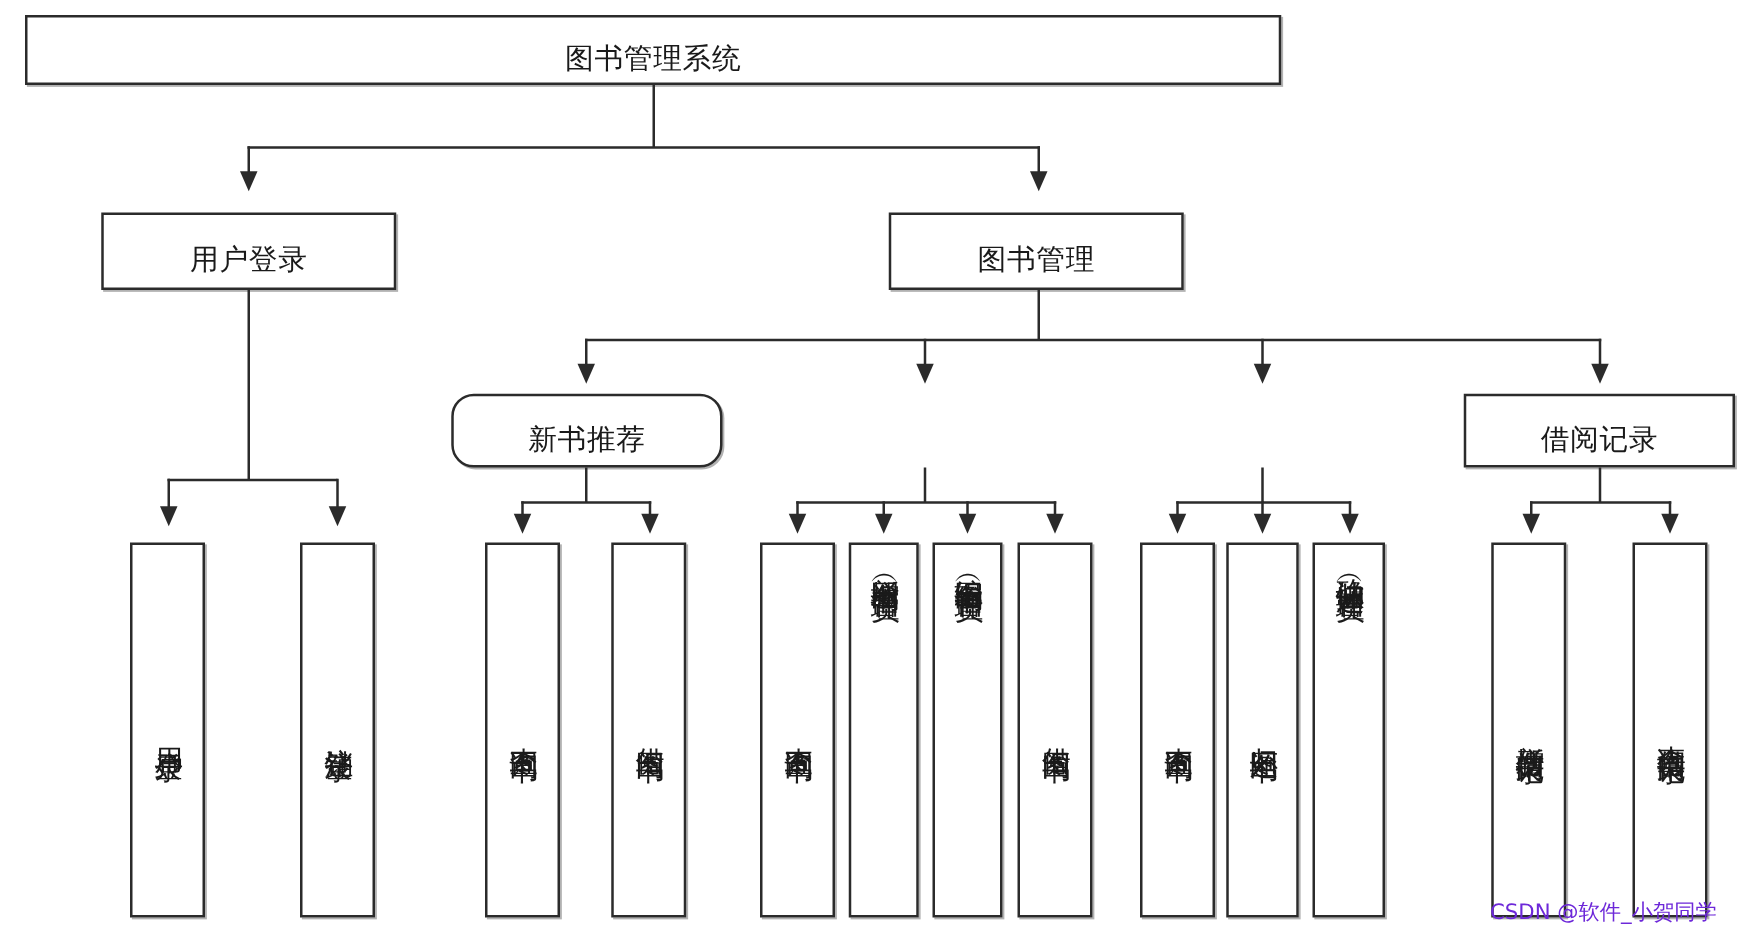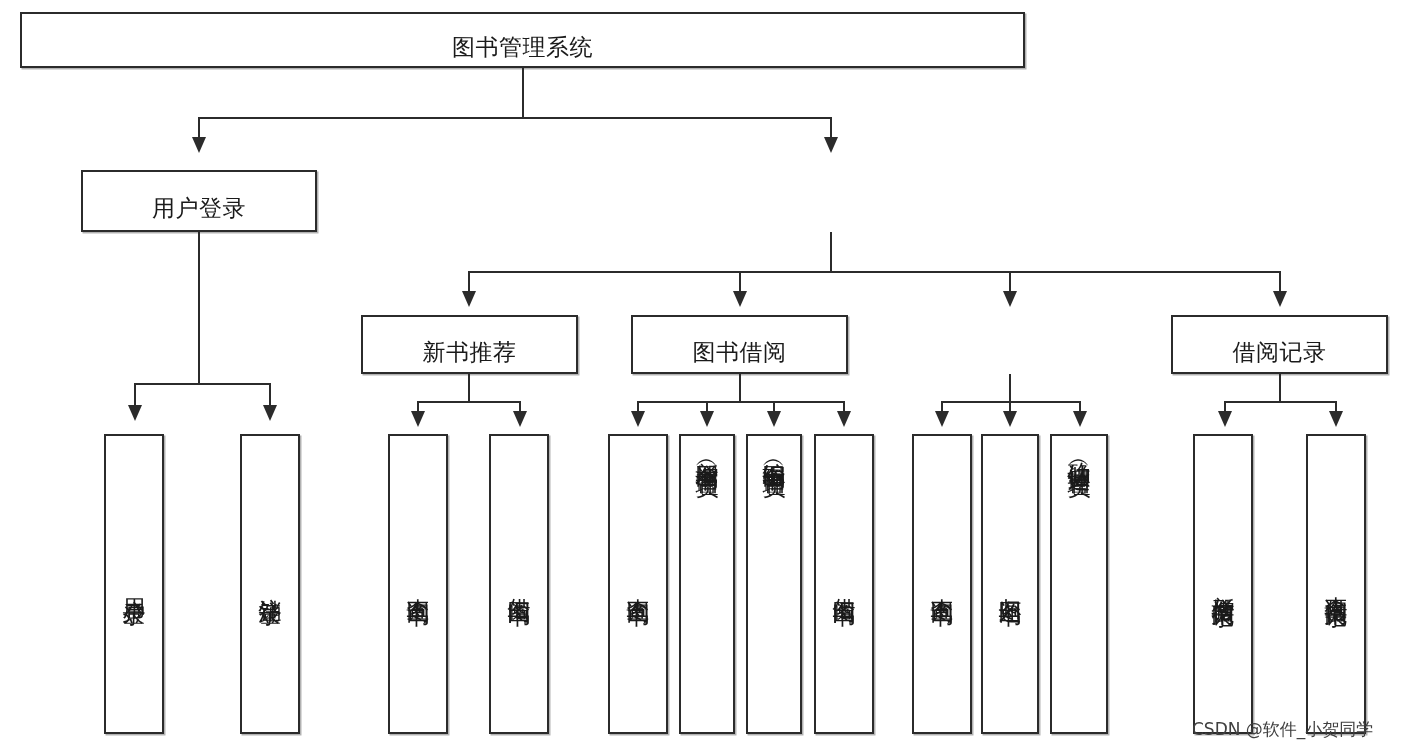--- a/index.html
+++ b/index.html
@@ -72,21 +72,21 @@
     position: absolute;
     width: 0;
     height: 0;
     border-left: 7px solid transparent;
     border-right: 7px solid transparent;
     border-top: 16px solid #2b2b2b;
   }
   
   #watermark {
     position: absolute;
-    color: #404040;
+    color: #6d28d9;
     font-size: 17px;
     white-space: nowrap;
     user-select: none;
   }
 </style>
 </head>
 <body>
 
 <div id="canvas">
 
@@ -98,45 +98,45 @@
 
   <div class="ln h" style="left:198px; top:117px; width:634px; height:2px;"></div>
 
   <div class="ln v" style="left:198px; top:117px; width:2px; height:22px;"></div>
   <div class="arrow" style="left:192px; top:137px;"></div>
   <div class="ln v" style="left:830px; top:117px; width:2px; height:22px;"></div>
   <div class="arrow" style="left:824px; top:137px;"></div>
 
   <div class="node horiz" style="left:81px; top:170px; width:236px; height:62px;">
     <span class="label">用户登录</span>
+  </div>
+  <div class="node horiz" style="left:711px; top:170px; width:236px; height:62px;">
+    <span class="label">图书管理</span>
   </div>
 
   <div class="ln v" style="left:198px; top:232px; width:2px; height:152px;"></div>
   <div class="ln h" style="left:134px; top:383px; width:136px; height:2px;"></div>
   <div class="ln v" style="left:134px; top:383px; width:2px; height:24px;"></div>
   <div class="arrow" style="left:128px; top:405px;"></div>
   <div class="ln v" style="left:269px; top:383px; width:2px; height:24px;"></div>
   <div class="arrow" style="left:263px; top:405px;"></div>
 
   <div class="ln v" style="left:830px; top:232px; width:2px; height:40px;"></div>
   <div class="ln h" style="left:468px; top:271px; width:813px; height:2px;"></div>
   <div class="ln v" style="left:468px; top:271px; width:2px; height:22px;"></div>
   <div class="arrow" style="left:462px; top:291px;"></div>
   <div class="ln v" style="left:739px; top:271px; width:2px; height:22px;"></div>
   <div class="arrow" style="left:733px; top:291px;"></div>
   <div class="ln v" style="left:1009px; top:271px; width:2px; height:22px;"></div>
   <div class="arrow" style="left:1003px; top:291px;"></div>
   <div class="ln v" style="left:1279px; top:271px; width:2px; height:22px;"></div>
   <div class="arrow" style="left:1273px; top:291px;"></div>
 
-  <div class="node horiz" style="left:361px; top:315px; width:217px; height:59px;">
+  <div class="node horiz" style="left:361px; top:315px; width:217px; height:59px;border-radius:18px;">
     <span class="label">新书推荐</span>
-  </div>
-  <div class="node horiz" style="left:631px; top:315px; width:217px; height:59px;">
-    <span class="label">图书借阅</span>
   </div>
   <div class="node horiz" style="left:1171px; top:315px; width:217px; height:59px;">
     <span class="label">借阅记录</span>
   </div>
 
   <div class="ln v" style="left:468px; top:374px; width:2px; height:28px;"></div>
   <div class="ln h" style="left:417px; top:401px; width:104px; height:2px;"></div>
   <div class="ln v" style="left:417px; top:401px; width:2px; height:12px;"></div>
   <div class="arrow" style="left:411px; top:411px;"></div>
   <div class="ln v" style="left:519px; top:401px; width:2px; height:12px;"></div>

